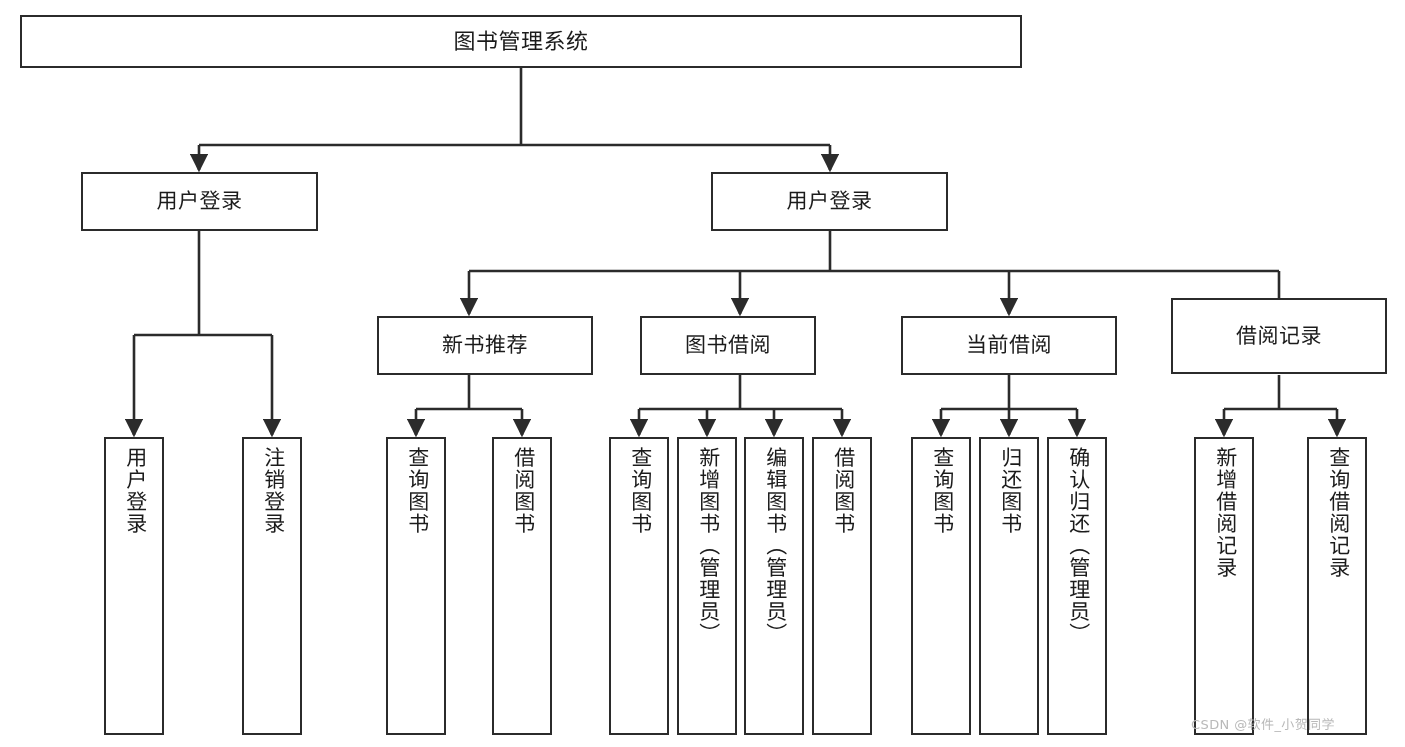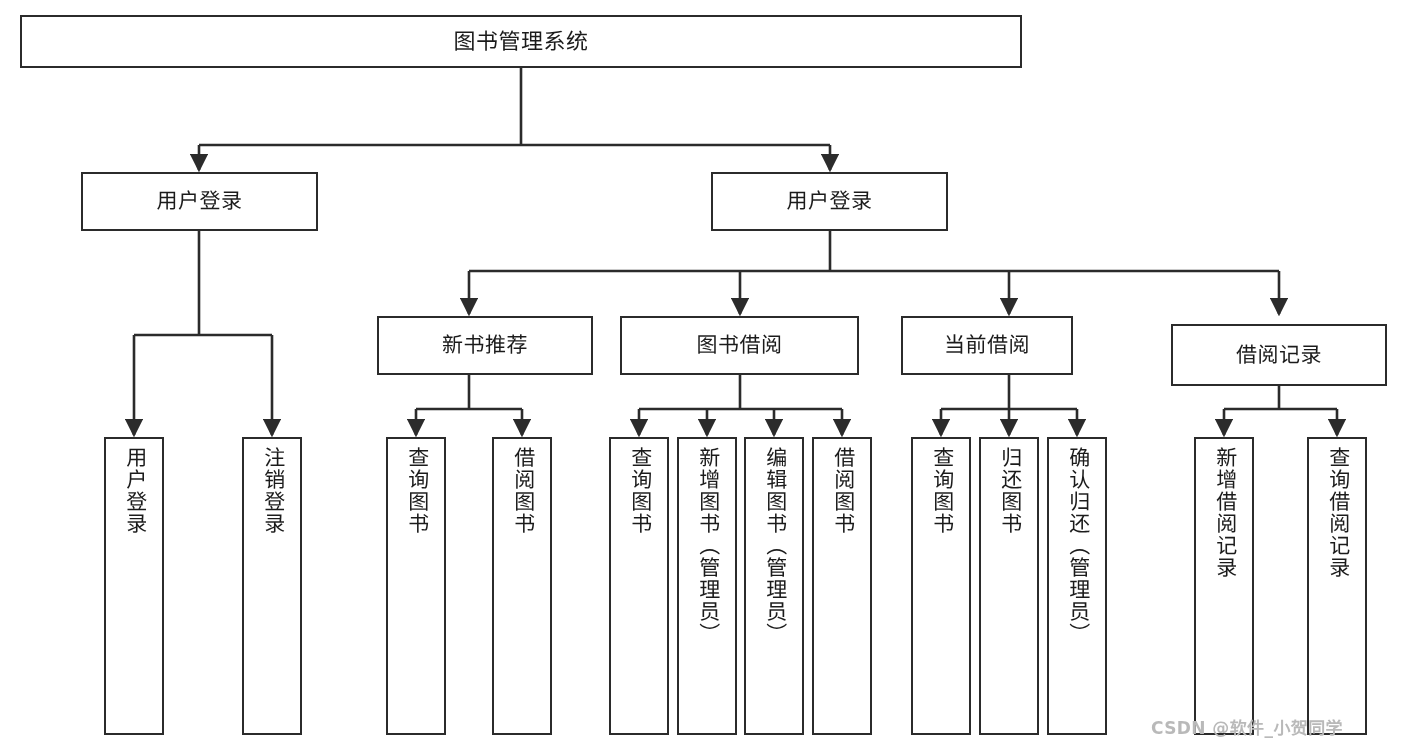--- a/index.html
+++ b/index.html
@@ -54,28 +54,27 @@
     writing-mode: vertical-rl;
     text-orientation: upright;
     font-size: 21px;
     line-height: 1.12;
     letter-spacing: 1px;
     white-space: normal;
     max-height: 282px;
   }
   .watermark {
     position: absolute;
-    left: 1151px;
+    left: 1191px;
     top: 714px;
-    font-size: 17px;
+    font-size: 13px;
     color: #b9b9b9;
     white-space: nowrap;
     z-index: 3;
     letter-spacing: 0.4px;
-    font-weight: bold;
   }
 </style>
 </head>
 <body>
 
 <div id="canvas">
 
   <svg id="edges" viewBox="0 0 1405 747" xmlns="http://www.w3.org/2000/svg">
     <defs>
       <marker id="arrow" viewBox="0 0 12 12" refX="10.5" refY="6" markerWidth="7.2" markerHeight="7.2" orient="auto-start-reverse">
@@ -133,27 +132,27 @@
   <div class="node" style="left:81px; top:172px; width:237px; height:59px;">
     <span class="node-label">用户登录</span>
   </div>
   <div class="node" style="left:711px; top:172px; width:237px; height:59px;">
     <span class="node-label">用户登录</span>
   </div>
 
   <div class="node" style="left:362px; top:316px; width:216px; height:59px;margin-left:15px;">
     <span class="node-label">新书推荐</span>
   </div>
-  <div class="node" style="left:620px; top:316px; width:239px; height:59px;">
+  <div class="node" style="left:640px; top:316px; width:176px; height:59px;">
     <span class="node-label">图书借阅</span>
   </div>
-  <div class="node" style="left:901px; top:316px; width:172px; height:59px;">
+  <div class="node" style="left:901px; top:316px; width:216px; height:59px;">
     <span class="node-label">当前借阅</span>
   </div>
-  <div class="node" style="left:1171px; top:324px; width:216px; height:62px;">
+  <div class="node" style="left:1171px; top:298px; width:216px; height:76px;">
     <span class="node-label">借阅记录</span>
   </div>
 
   <div class="node leaf" style="left:104px; top:437px; width:60px; height:298px;">
     <span class="node-label">用户登录</span>
   </div>
   <div class="node leaf" style="left:242px; top:437px; width:60px; height:298px;">
     <span class="node-label">注销登录</span>
   </div>
 

